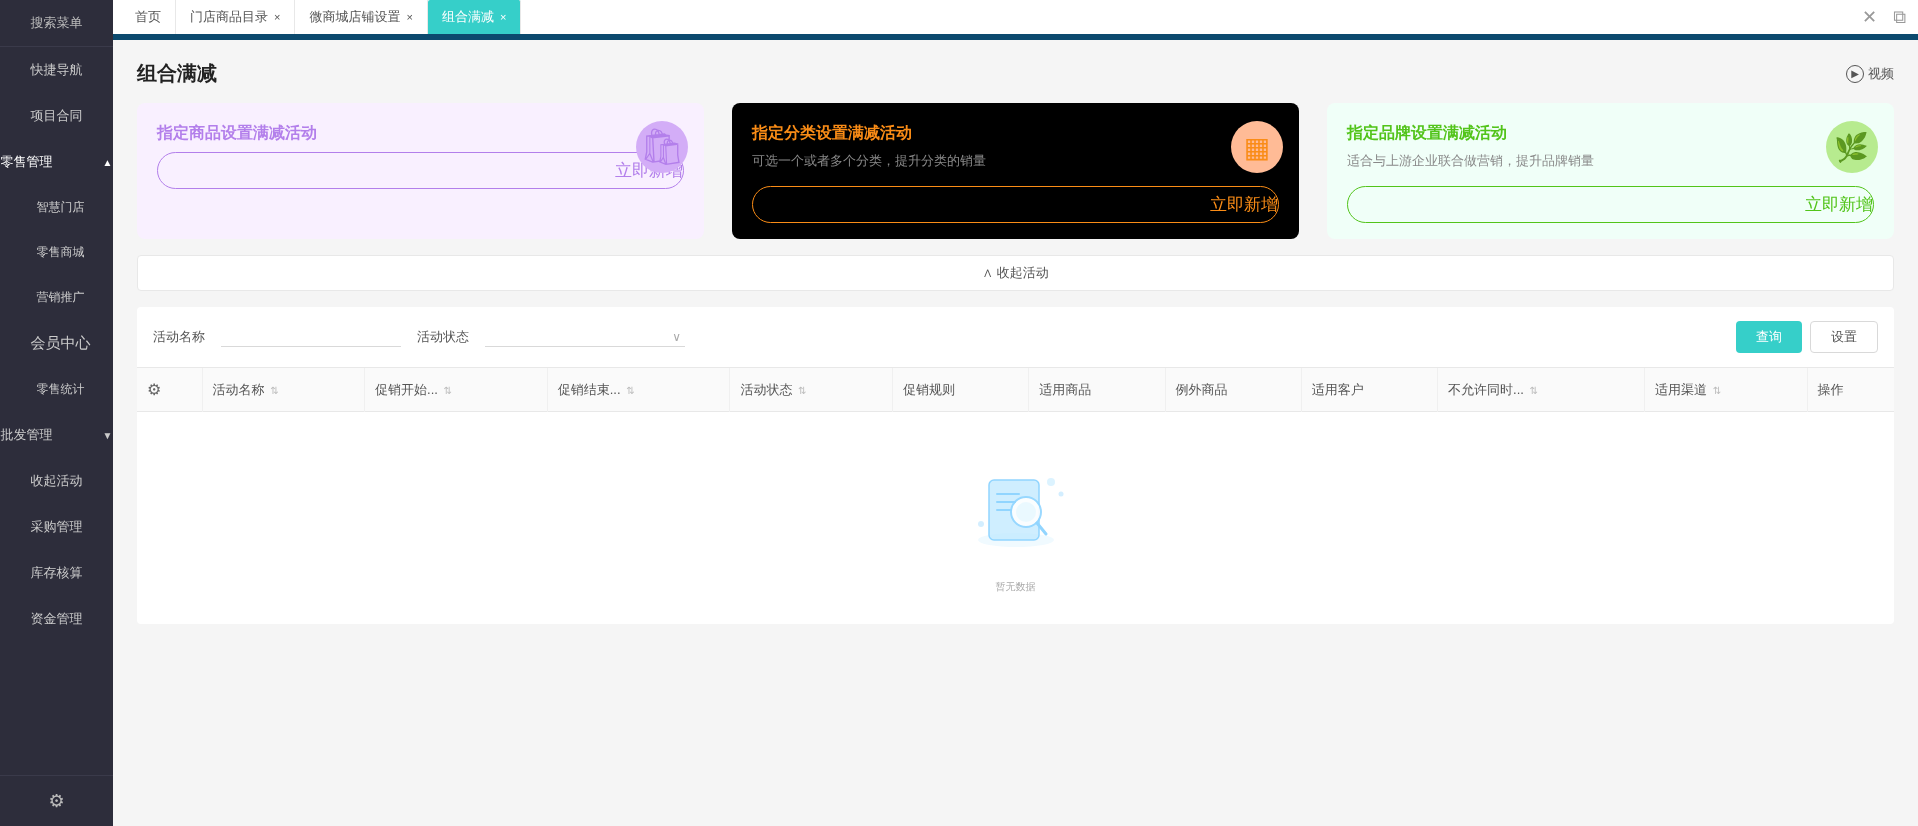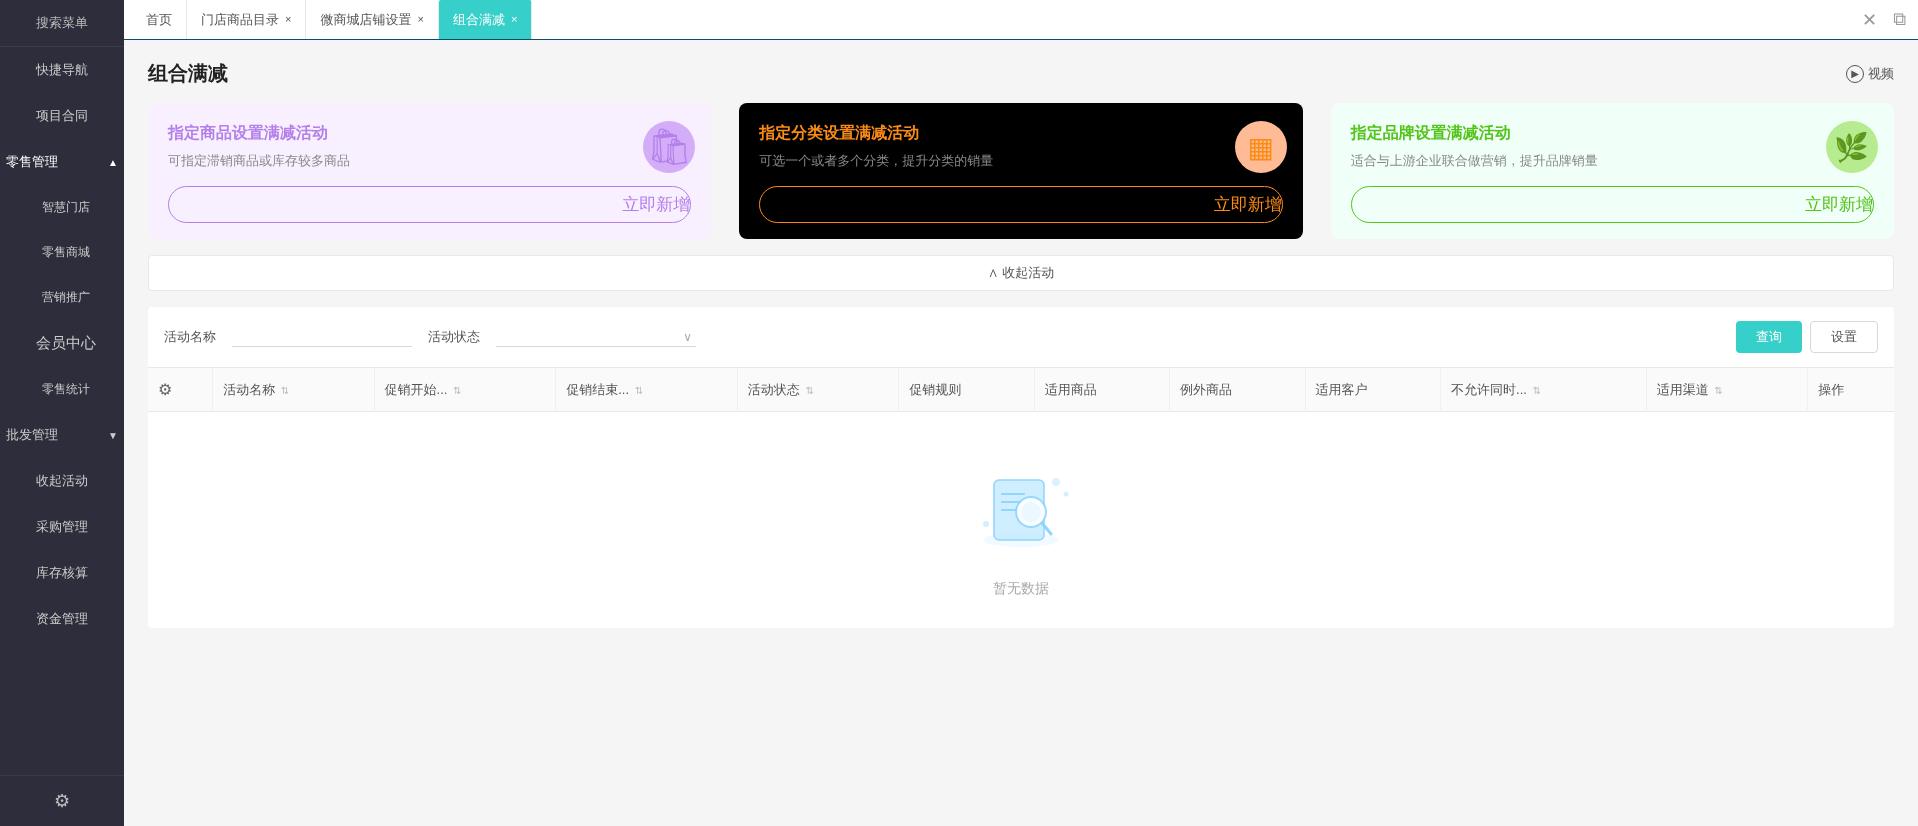--- a/index.html
+++ b/index.html
@@ -1,20 +1,20 @@
 <!DOCTYPE html>
 <html><head>
   <meta charset="utf-8">
   <style>
     * { margin: 0; padding: 0; box-sizing: border-box; }
     body { font-family: 'Microsoft YaHei', sans-serif; font-size: 14px; background: #f5f5f5; display: flex; height: 826px; overflow: hidden; }
 
     
     .sidebar {
-      width: 124px;
+      width: 113px;
       background: #2d2d3b;
       color: #ccc;
       display: flex;
       flex-direction: column;
       flex-shrink: 0;
       height: 100%;
     }
     .sidebar-search {
       padding: 14px 0;
       text-align: center;
@@ -51,21 +51,21 @@
       display: flex;
       flex-direction: column;
       overflow: hidden;
     }
 
     
     .tab-bar {
       display: flex;
       align-items: center;
       background: #fff;
-      border-bottom: 1px solid #0c4a6e;
+      border-bottom: 6px solid #0c4a6e;
       padding: 0 8px;
       height: 40px;
       flex-shrink: 0;
     }
     .tab {
       display: flex;
       align-items: center;
       padding: 0 14px;
       height: 100%;
       font-size: 13px;
@@ -272,21 +272,21 @@
       font-weight: 500;
       text-align: left;
       white-space: nowrap;
       border-right: 1px solid #f0f0f0;
     }
     th:last-child { border-right: none; }
     th .sort-arrows { font-size: 10px; color: #bbb; margin-left: 2px; }
     .th-gear { font-size: 16px; color: #666; cursor: pointer; }
     .empty-text {
       color: #aaa;
-      font-size: 14px;
+      font-size: 10px;
       margin-top: 28px;
     }
   </style>
 </head>
 <body>
 
 <div class="sidebar">
   <div class="sidebar-search">搜索菜单</div>
 
   <div class="sidebar-item">
@@ -367,21 +367,20 @@
       <div class="video-link">
         <span style="border:1px solid #555;border-radius:50%;width:18px;height:18px;display:flex;align-items:center;justify-content:center;font-size:10px;">▶</span>
         <span>视频</span>
       </div>
     </div>
 
     <div class="cards-row">
 
       <div class="card card-purple">
         <div class="card-title">指定商品设置满减活动</div>
-        <div class="card-desc">可指定滞销商品或库存较多商品</div>
         <span class="card-icon" style="font-size:36px;top:18px;right:16px;position:absolute;background:#d3adf7;border-radius:50%;width:52px;height:52px;display:flex;align-items:center;justify-content:center;">🛍</span>
         <button class="card-btn">立即新增</button>
       </div>
 
       <div class="card card-orange">
         <div class="card-title">指定分类设置满减活动</div>
         <div class="card-desc">可选一个或者多个分类，提升分类的销量</div>
         <span class="card-icon" style="font-size:20px;top:18px;right:16px;position:absolute;background:#ffbb96;border-radius:50%;width:52px;height:52px;display:flex;align-items:center;justify-content:center;color:#fa8c16;font-size:28px;">▦</span>
         <button class="card-btn">立即新增</button>
       </div>

